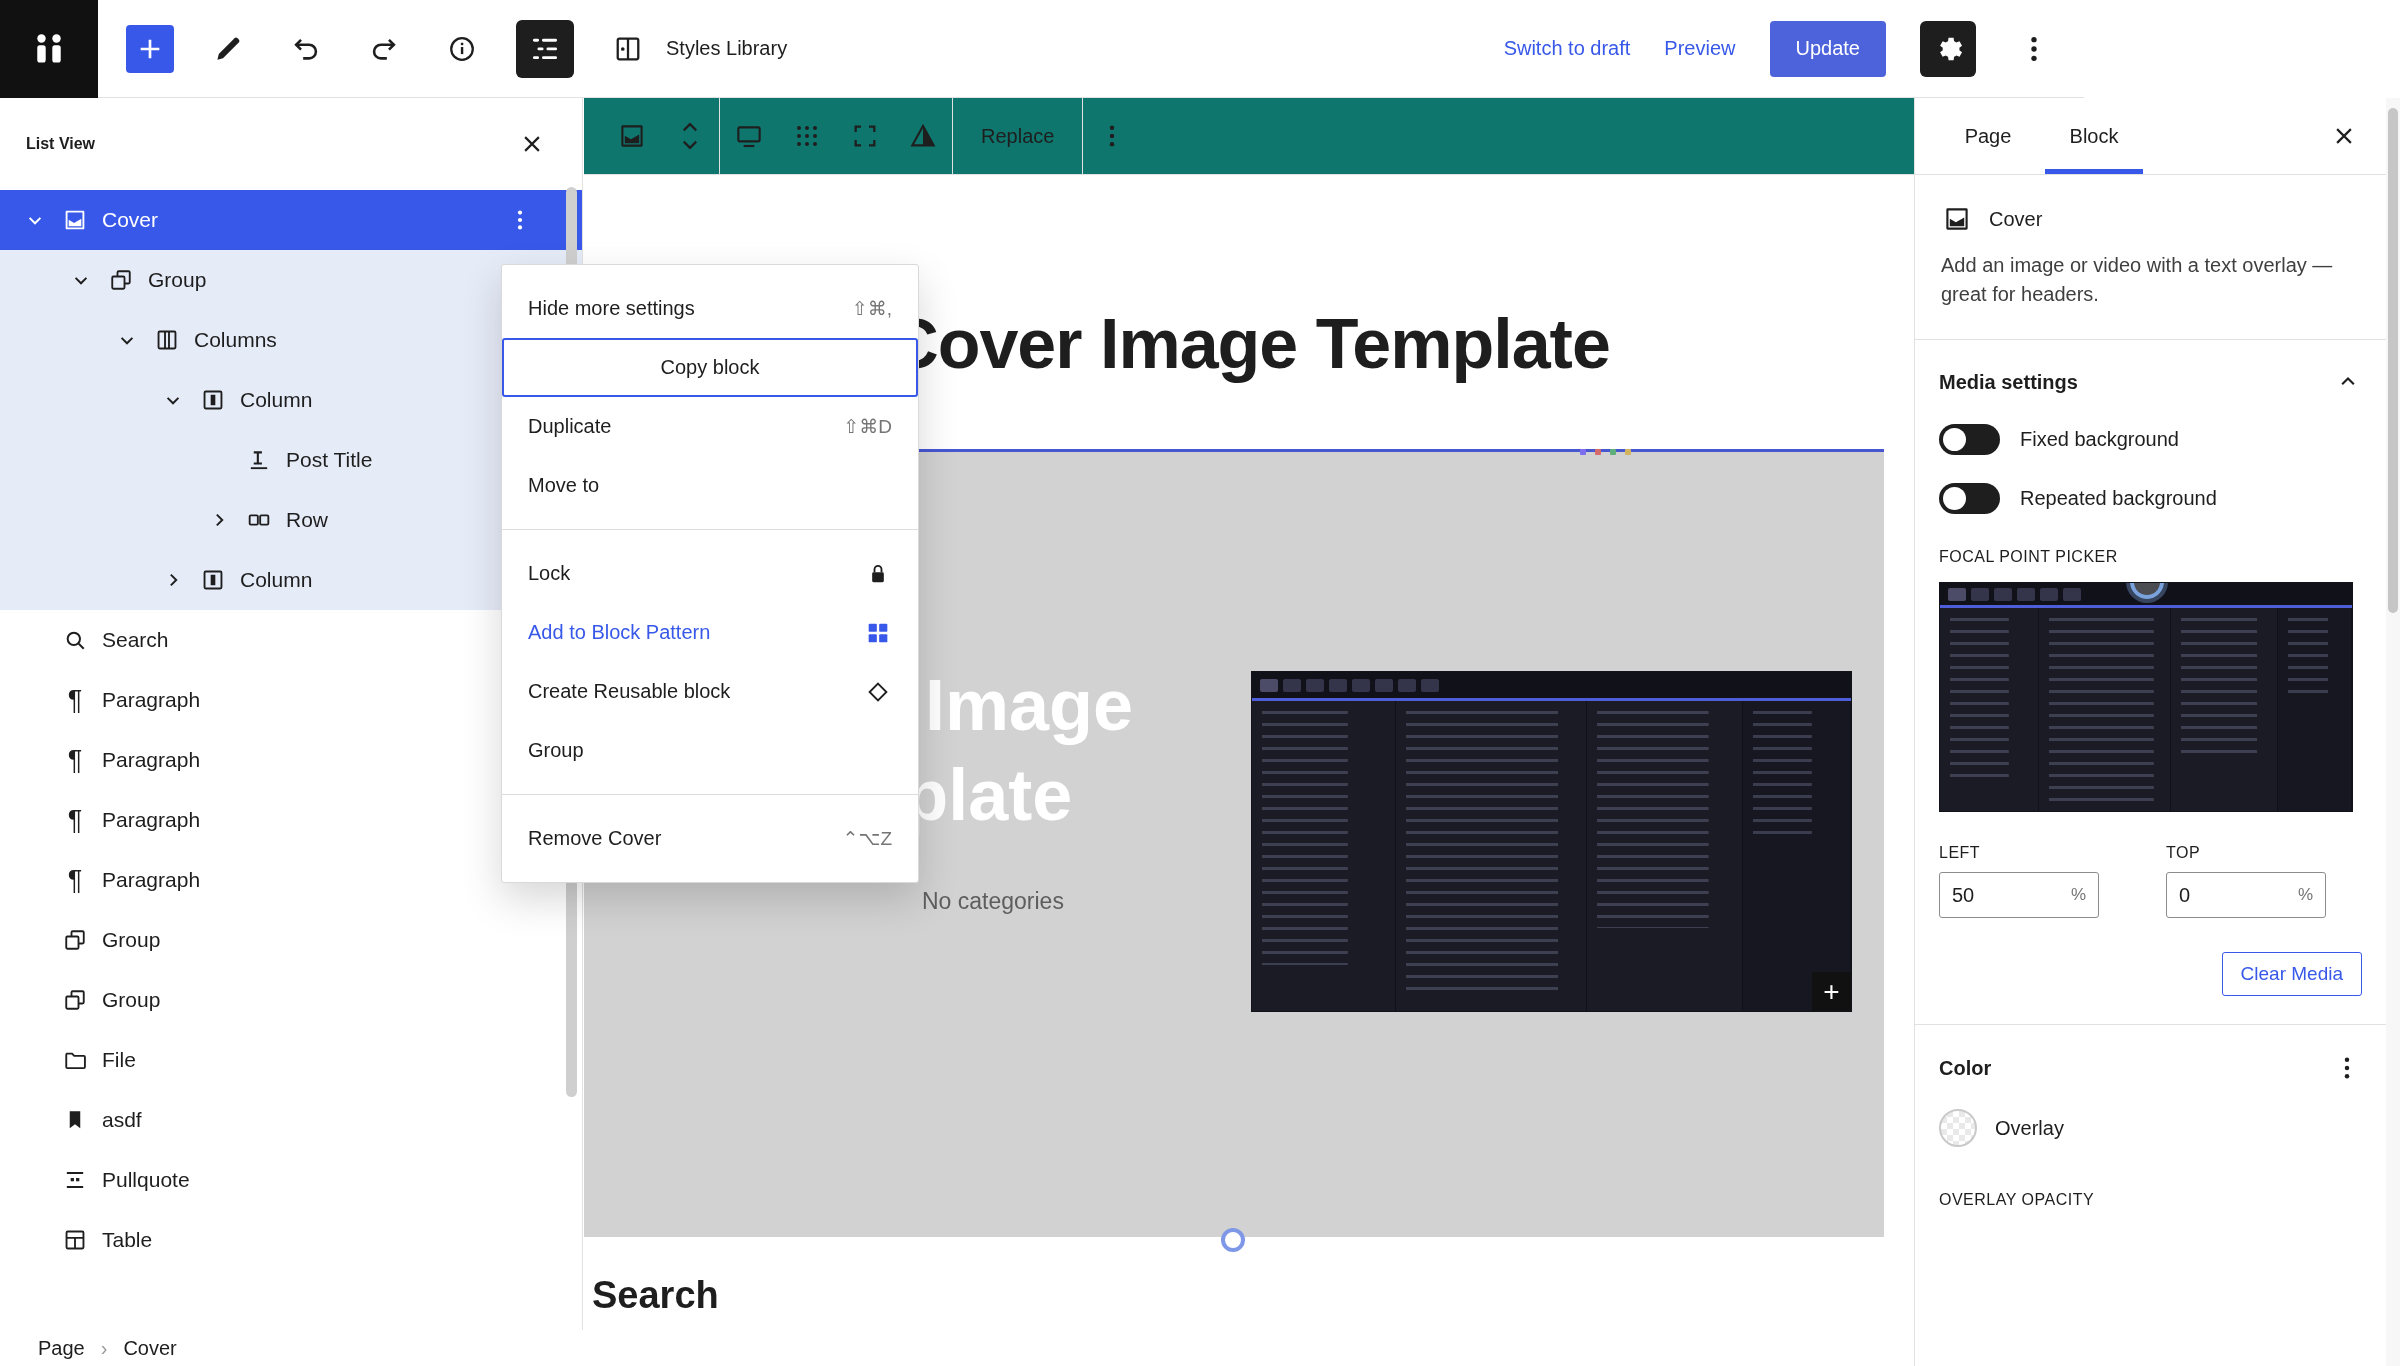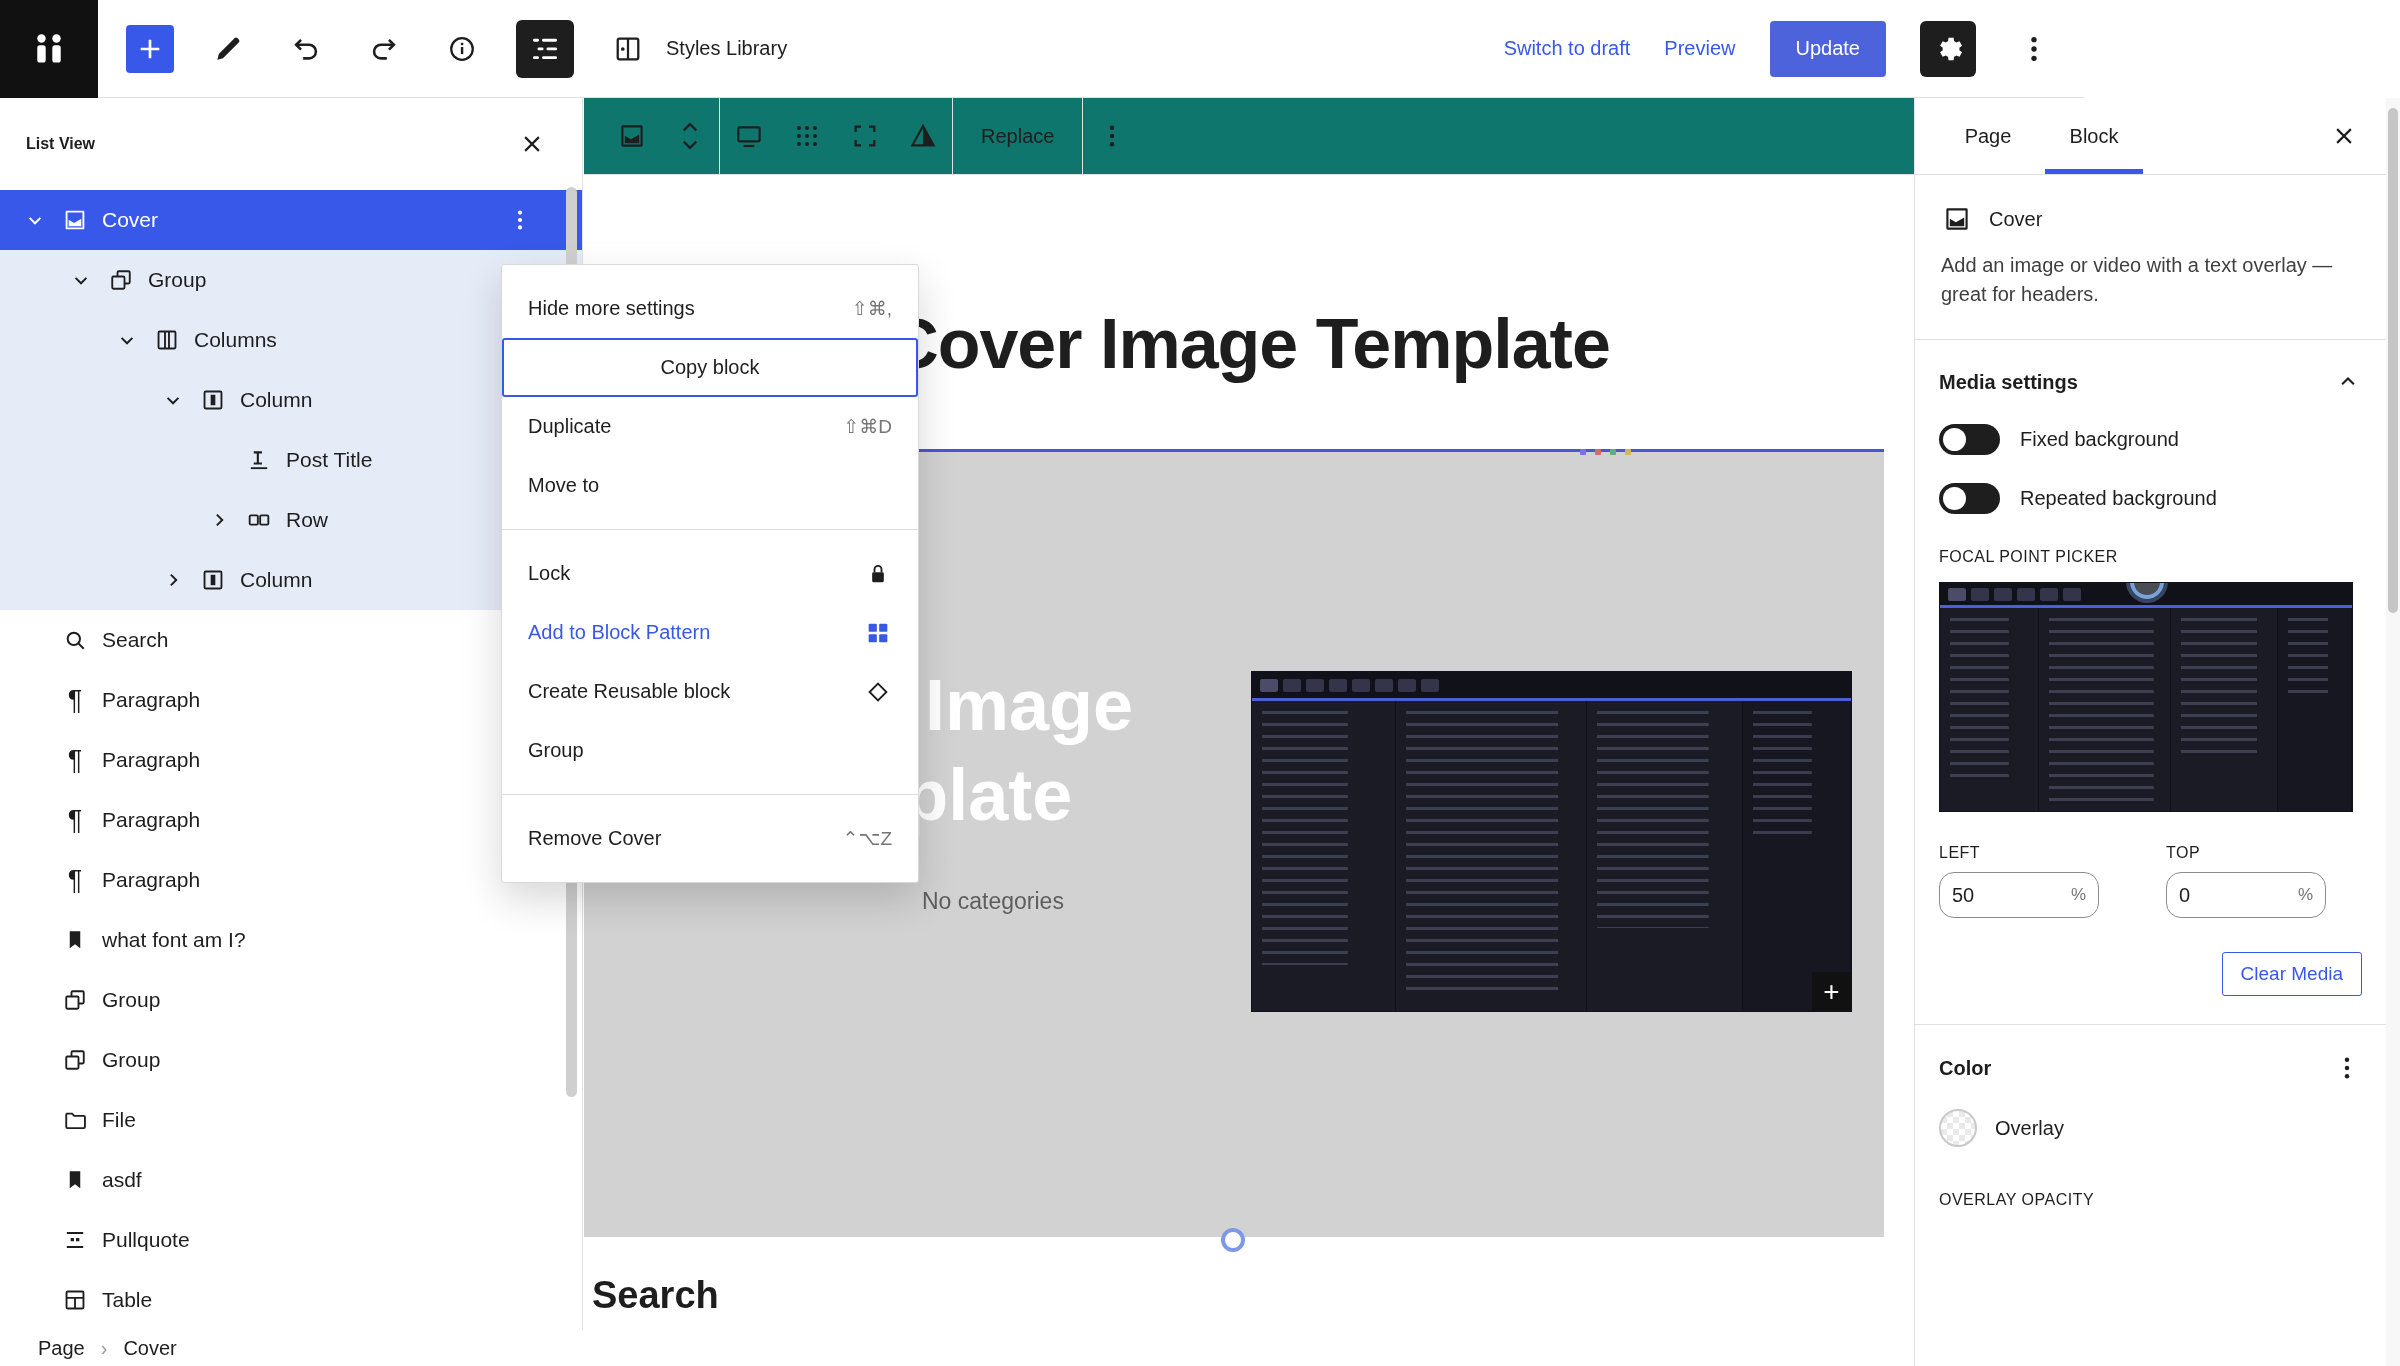--- a/index.html
+++ b/index.html
@@ -107,21 +107,21 @@
   .sec-head{display:flex;align-items:center;justify-content:space-between;font-size:20px;font-weight:600;}
   .toggle-row{display:flex;align-items:center;gap:20px;margin-top:28px;font-size:20px;}
   .toggle{width:61px;height:31px;border-radius:17px;background:#1e1e1e;position:relative;flex:0 0 auto;border:none;cursor:pointer;}
   .toggle::after{content:"";position:absolute;left:4px;top:4px;width:23px;height:23px;border-radius:50%;background:#fff;}
   .small-label{font-size:16px;font-weight:500;letter-spacing:.5px;color:#1e1e1e;}
   .focal-label{margin-top:34px;}
   .focal-thumb{margin-top:16px;width:414px;height:230px;}
   .pct-row{display:flex;justify-content:space-between;margin-top:32px;}
   .pct-group{width:196px;}
   .pct-group .small-label{display:block;margin-bottom:10px;}
-  .pct-input{width:160px;height:46px;border:1px solid #8c8c8c;border-radius:15px;display:flex;align-items:center;justify-content:space-between;padding:0 12px;font-size:20px;background:#fff;cursor:text;}
+  .pct-input{width:160px;height:46px;border:1px solid #8c8c8c;border-radius:3px;display:flex;align-items:center;justify-content:space-between;padding:0 12px;font-size:20px;background:#fff;cursor:text;}
   .pct-input .unit{color:var(--gray);font-size:17px;}
   .clear-row{margin-top:34px;display:flex;justify-content:flex-end;}
   .clear-btn{border:1.5px solid var(--accent);color:var(--accent);background:#fff;border-radius:3px;font-size:19px;padding:10px 18px;cursor:pointer;font-family:inherit;}
   .overlay-row{display:flex;align-items:center;gap:18px;margin-top:26px;cursor:pointer;}
   .swatch{width:38px;height:38px;border-radius:50%;border:2px solid #c9c9c9;background:
       linear-gradient(45deg,#e9e9e9 25%,transparent 25%,transparent 75%,#e9e9e9 75%),
       linear-gradient(45deg,#e9e9e9 25%,#ffffff 25%,#ffffff 75%,#e9e9e9 75%);
       background-size:12px 12px;background-position:0 0,6px 6px;flex:0 0 auto;}
   .overlay-label{font-size:20px;}
   .opacity-label{margin-top:44px;}
@@ -380,29 +380,20 @@
         <span class="lv-chev"></span>
         <span class="lv-ico glyph-para">¶</span>
         <span class="lv-label">Paragraph</span>
       </div>
       <div class="lv-row" style="--lvl:0">
         <span class="lv-chev"></span>
         <span class="lv-ico glyph-para">¶</span>
         <span class="lv-label">Paragraph</span>
       </div>
 
-      <div class="lv-row" style="--lvl:0">
-        <span class="lv-chev"></span>
-        <span class="lv-ico">
-            <svg width="28" height="28" viewBox="0 0 24 24" fill="currentColor">
-              <path d="M7.5 4.5h9V19l-4.5-3.4L7.5 19z"></path>
-            </svg>
-          </span>
-        <span class="lv-label">what font am I?</span>
-      </div>
 
       <div class="lv-row" style="--lvl:0">
         <span class="lv-chev"></span>
         <span class="lv-ico">
             <svg width="28" height="28" viewBox="0 0 24 24" fill="none" stroke="currentColor" stroke-width="1.6">
               <rect x="4.5" y="9" width="10.5" height="10.5" rx="1"></rect>
               <path d="M9 9V5.5a1 1 0 0 1 1-1h8.5a1 1 0 0 1 1 1V14a1 1 0 0 1-1 1H15"></path>
             </svg>
           </span>
         <span class="lv-label">Group</span>

